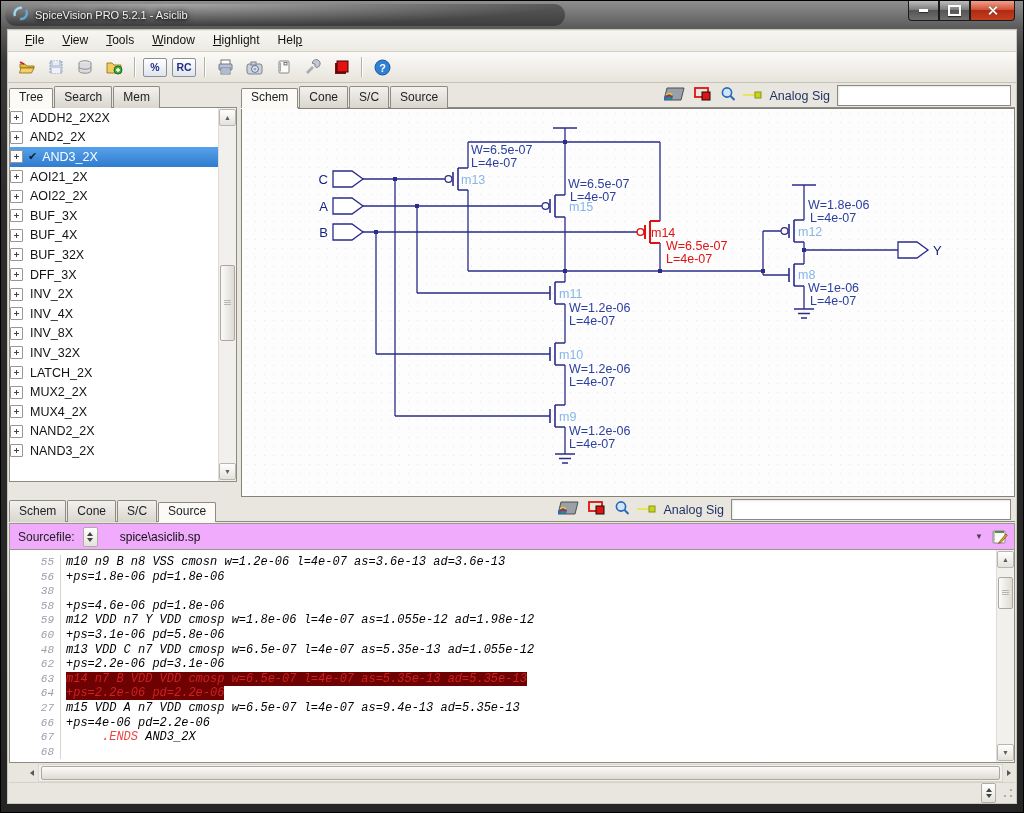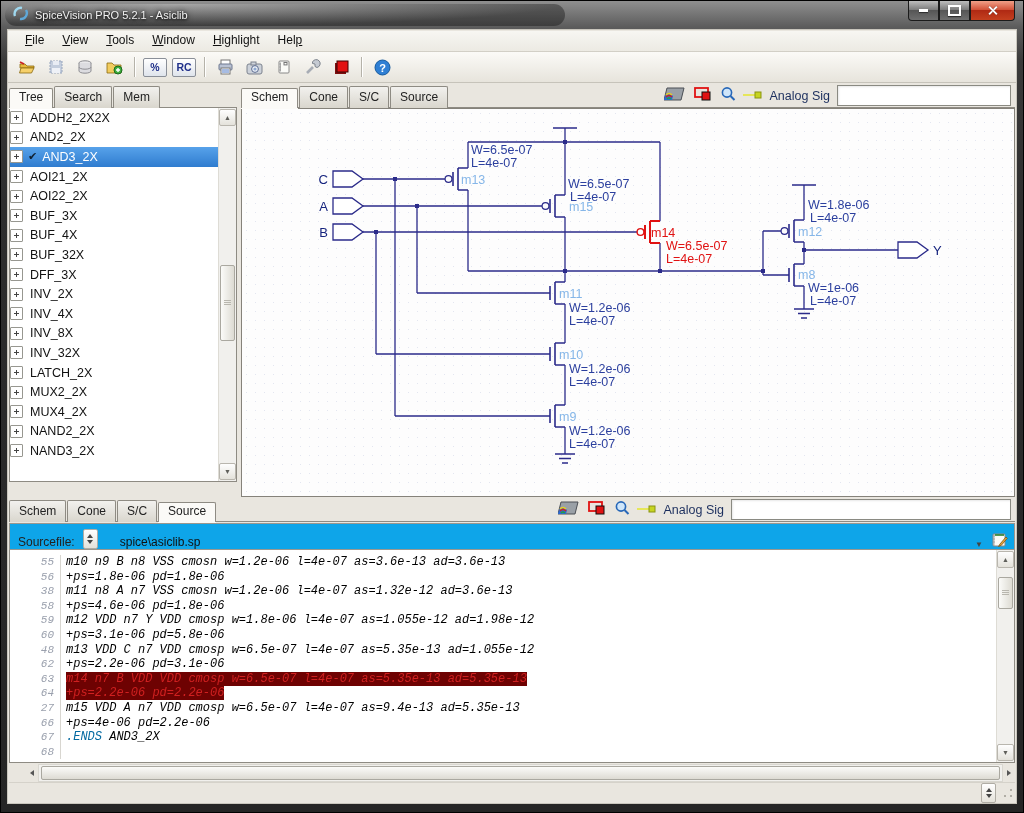--- a/index.html
+++ b/index.html
@@ -56,37 +56,37 @@
   .sb-thumb{width:13px;border:1px solid #aaa8a0;border-radius:2px;background:linear-gradient(90deg,#fbfbf9,#dddbd3);position:relative;}
   .sb-thumb::after{content:"";position:absolute;left:3px;right:3px;top:50%;height:5px;margin-top:-3px;background:repeating-linear-gradient(#b8b6ae 0,#b8b6ae 1px,transparent 1px,transparent 2px);}
   .spacer{flex:1;}
   
   .schem-panel{position:absolute;left:234px;top:54px;right:2px;height:414px;}
   .canvas{position:absolute;left:0;right:0;top:25px;bottom:0;border:1px solid #85827a;background-color:#fdfdfd;background-image:radial-gradient(circle,#e3e6f0 0.8px,transparent 0.9px);background-size:9px 9px;}
   .canvas svg{display:block;}
   
   .bottom-panel{position:absolute;left:2px;right:2px;top:468px;bottom:1px;display:flex;flex-direction:column;}
   .btabs{position:relative;height:25px;flex:0 0 25px;}
-  .srcbar{flex:0 0 25px;display:flex;align-items:flex-end;border:1px solid #9a978f;background:#0ea5e9;margin-top:1px;}
+  .srcbar{flex:0 0 25px;display:flex;align-items:center;border:1px solid #9a978f;background:#f0abfc;margin-top:1px;}
   .srcbar .sflabel{margin-left:8px;color:#222;}
   .spin{width:13px;height:18px;margin-left:8px;display:flex;flex-direction:column;justify-content:center;gap:2px;border:1px solid #b0ada5;background:linear-gradient(#fff,#e4e2da);align-items:center;border-radius:2px;}
   .tri-up{width:0;height:0;border-left:3px solid transparent;border-right:3px solid transparent;border-bottom:4px solid #444;}
   .tri-down{width:0;height:0;border-left:3px solid transparent;border-right:3px solid transparent;border-top:4px solid #444;}
   .tri-left{width:0;height:0;border-top:3px solid transparent;border-bottom:3px solid transparent;border-right:4px solid #555;}
   .tri-right{width:0;height:0;border-top:3px solid transparent;border-bottom:3px solid transparent;border-left:4px solid #555;}
   .sfvalue{margin-left:22px;color:#111;flex:1;}
   .dd-arrow{margin-right:6px;}
   .edit-btn{width:22px;height:20px;margin-right:3px;display:flex;align-items:center;justify-content:center;}
   .code-wrap{flex:1;display:flex;border:1px solid #8e8b83;border-top:none;background:#fff;overflow:hidden;}
   .code-area{flex:1;padding-top:5px;font-family:"Liberation Mono",monospace;font-size:12px;line-height:14.6px;overflow:hidden;}
   .code-line{display:flex;white-space:pre;font-style:italic;}
   .ln{flex:0 0 44px;text-align:right;color:#9aa0ad;padding-right:6px;border-right:1px solid #d8d6d0;font-size:11px;}
   .ct{padding-left:5px;color:#000;}
   .ct .hl{background:#6e0202;color:#cf2020;}
-  .ct .kw{color:#0369a1;}
+  .ct .kw{color:#ef4444;margin-left:36px;}
   .hscroll{flex:0 0 17px;margin-top:1px;display:flex;align-items:center;padding-left:21px;}
   .hs-track{flex:1;height:16px;background:#f1f0ed;border:1px solid #d9d7d0;display:flex;align-items:center;}
   .hs-thumb{height:12px;flex:1;margin:0 2px;border:1px solid #aaa8a0;border-radius:2px;background:linear-gradient(#fbfbf9,#dddbd3);}
   .statusbar{flex:0 0 18px;background:#e9e6df;border-top:1px solid #d5d2ca;display:flex;align-items:center;justify-content:flex-end;}
   .grip{width:12px;height:12px;margin:0 1px 0 6px;background:
     radial-gradient(circle at 9px 3px,#b0ada5 1.2px,transparent 1.4px),
     radial-gradient(circle at 9px 9px,#b0ada5 1.2px,transparent 1.4px),
     radial-gradient(circle at 3px 9px,#b0ada5 1.2px,transparent 1.4px);}
 </style>
 </head>
@@ -489,21 +489,21 @@
               <path d="M3,3 v12 M2,5 h2 M2,8 h2 M2,11 h2" stroke="#999" stroke-width="0.8"></path>
               <path d="M4,4 h9" stroke="#2a7e2a" stroke-width="1.6"></path>
               <path d="M16,6 l-6,7 -1.5,2.5 2.8,-1.2 6,-7 z" fill="#e8a43c" stroke="#7a5410" stroke-width="0.8" transform="translate(-1,0)"></path>
             </svg>
           </span>
       </div>
       <div class="code-wrap">
         <div class="code-area">
           <div class="code-line"><span class="ln">55</span><span class="ct"><span>m10 n9 B n8 VSS cmosn w=1.2e-06 l=4e-07 as=3.6e-13 ad=3.6e-13</span></span></div>
           <div class="code-line"><span class="ln">56</span><span class="ct"><span>+ps=1.8e-06 pd=1.8e-06</span></span></div>
-          <div class="code-line"><span class="ln">38</span><span class="ct"><span>m11 n8 A n7 VSS cmosn w=1.2e-06 l=4e-07 as=1.32e-12 ad=3.6e-13</span></span></div>
+          <div class="code-line"><span class="ln">38</span></div>
           <div class="code-line"><span class="ln">58</span><span class="ct"><span>+ps=4.6e-06 pd=1.8e-06</span></span></div>
           <div class="code-line"><span class="ln">59</span><span class="ct"><span>m12 VDD n7 Y VDD cmosp w=1.8e-06 l=4e-07 as=1.055e-12 ad=1.98e-12</span></span></div>
           <div class="code-line"><span class="ln">60</span><span class="ct"><span>+ps=3.1e-06 pd=5.8e-06</span></span></div>
           <div class="code-line"><span class="ln">48</span><span class="ct"><span>m13 VDD C n7 VDD cmosp w=6.5e-07 l=4e-07 as=5.35e-13 ad=1.055e-12</span></span></div>
           <div class="code-line"><span class="ln">62</span><span class="ct"><span>+ps=2.2e-06 pd=3.1e-06</span></span></div>
           <div class="code-line"><span class="ln">63</span><span class="ct"><span class="hl">m14 n7 B VDD VDD cmosp w=6.5e-07 l=4e-07 as=5.35e-13 ad=5.35e-13</span></span></div>
           <div class="code-line"><span class="ln">64</span><span class="ct"><span class="hl">+ps=2.2e-06 pd=2.2e-06</span></span></div>
           <div class="code-line"><span class="ln">27</span><span class="ct"><span>m15 VDD A n7 VDD cmosp w=6.5e-07 l=4e-07 as=9.4e-13 ad=5.35e-13</span></span></div>
           <div class="code-line"><span class="ln">66</span><span class="ct"><span>+ps=4e-06 pd=2.2e-06</span></span></div>
           <div class="code-line"><span class="ln">67</span><span class="ct"><span class="kw">.ENDS</span><span> AND3_2X</span></span></div>

